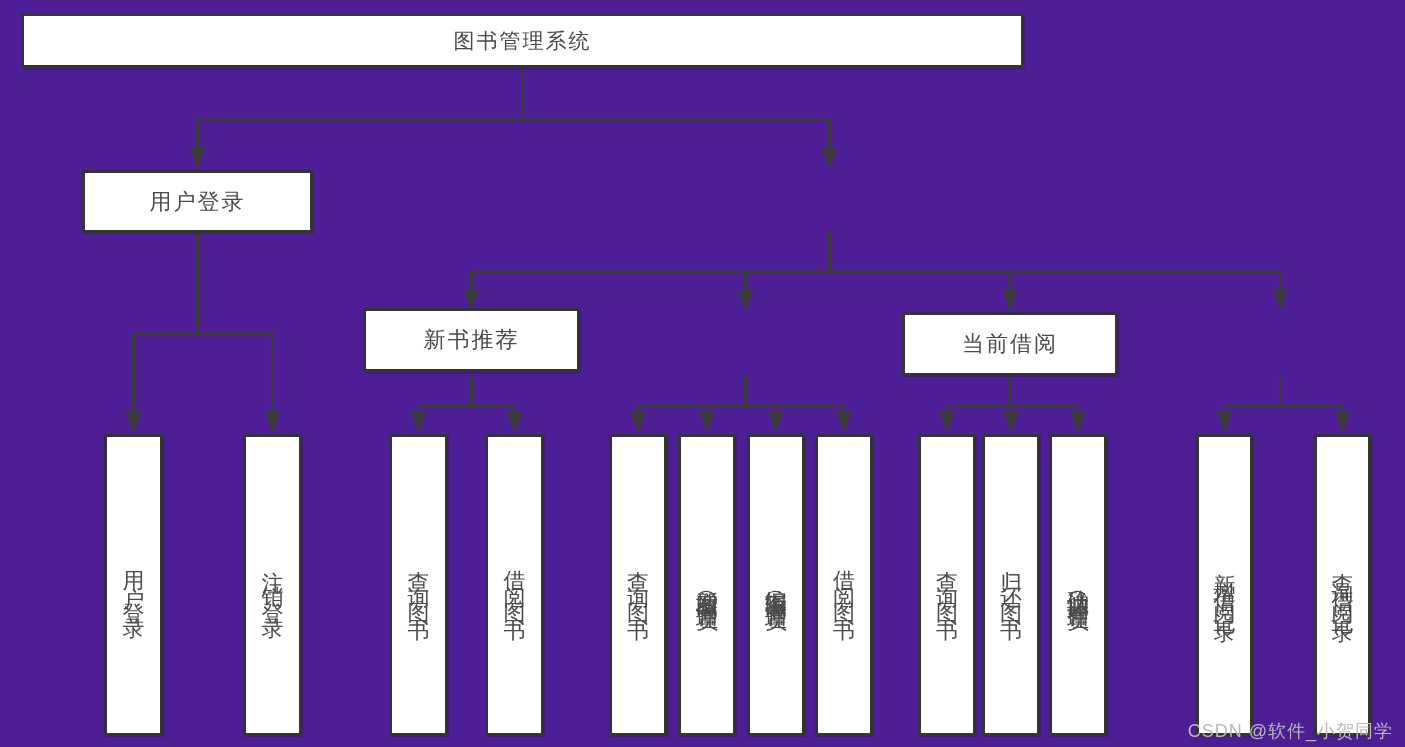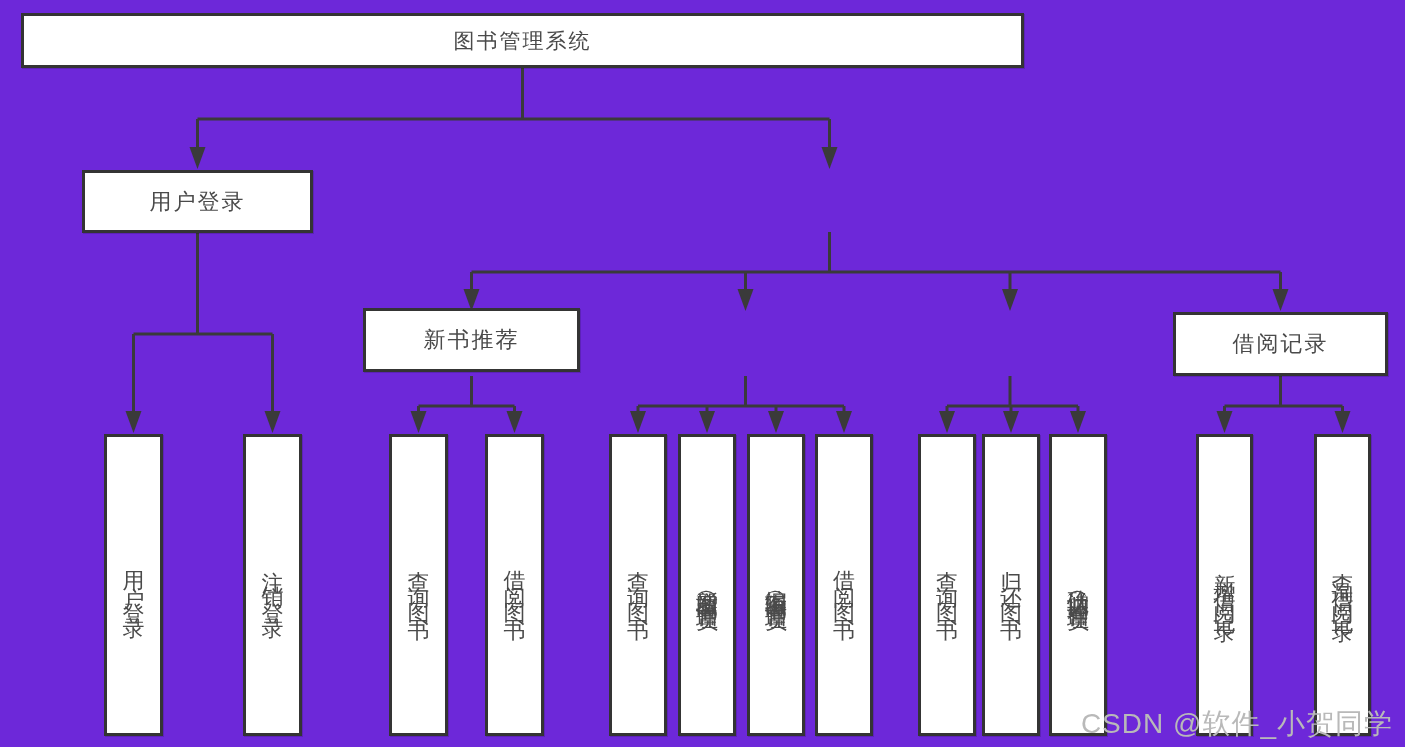--- a/index.html
+++ b/index.html
@@ -1,19 +1,19 @@
 <!DOCTYPE html>
 <html><head>
 <meta charset="utf-8">
 <style>
   html,body{margin:0;padding:0;background:#ffffff;}
   #stage{
     position:relative;
     width:1405px;height:747px;
-    background:#6d28d9;
+    background:#4c1d95;
     font-family:"Liberation Sans", sans-serif;
     overflow:hidden;
   }
   #wires{position:absolute;left:0;top:0;width:1405px;height:747px;}
   .node{
     position:absolute;
     box-sizing:border-box;
     background:#ffffff;
     border:3px solid #343434;
     display:flex;
@@ -30,21 +30,21 @@
     font-size:22px;
     line-height:1;
   }
   .ls4{letter-spacing:16px;}
   .ls6{letter-spacing:10px;}
   .ls10{letter-spacing:3px;}
   #watermark{
     position:absolute;
     right:12px;
     bottom:4px;
-    font-size:28px;
+    font-size:18px;
     color:#b9b9b9;
     letter-spacing:1px;
     white-space:nowrap;
   }
 </style>
 </head>
 <body>
 
 <div id="stage">
 
@@ -117,21 +117,21 @@
       <polygon points="1216.5,411 1232.5,411 1224.5,433"></polygon>
       <polygon points="1334.5,411 1350.5,411 1342.5,433"></polygon>
     </g>
   </svg>
 
   <div class="node h-node root-node" style="left:21px;top:13px;width:1003px;height:55px">图书管理系统</div>
 
   <div class="node h-node" style="left:82px;top:170px;width:231px;height:63px">用户登录</div>
 
   <div class="node h-node" style="left:363px;top:308px;width:217px;height:64px">新书推荐</div>
-  <div class="node h-node" style="left:1173px;top:312px;width:215px;height:64px">借阅记录</div>
+  <div class="node h-node" style="left:902px;top:312px;width:216px;height:64px">当前借阅</div>
 
   <div class="node v-node ls4" style="left:104px;top:434px;width:59px;height:302px">用户登录</div>
   <div class="node v-node ls4" style="left:243px;top:434px;width:59px;height:302px">注销登录</div>
 
   <div class="node v-node ls4" style="left:389px;top:434px;width:59px;height:302px">查询图书</div>
   <div class="node v-node ls4" style="left:485px;top:434px;width:59px;height:302px">借阅图书</div>
 
   <div class="node v-node ls4" style="left:609px;top:434px;width:58px;height:302px">查询图书</div>
   <div class="node v-node ls10" style="left:678px;top:434px;width:58px;height:302px">新增图书（管理员）</div>
   <div class="node v-node ls10" style="left:747px;top:434px;width:58px;height:302px">编辑图书（管理员）</div>

